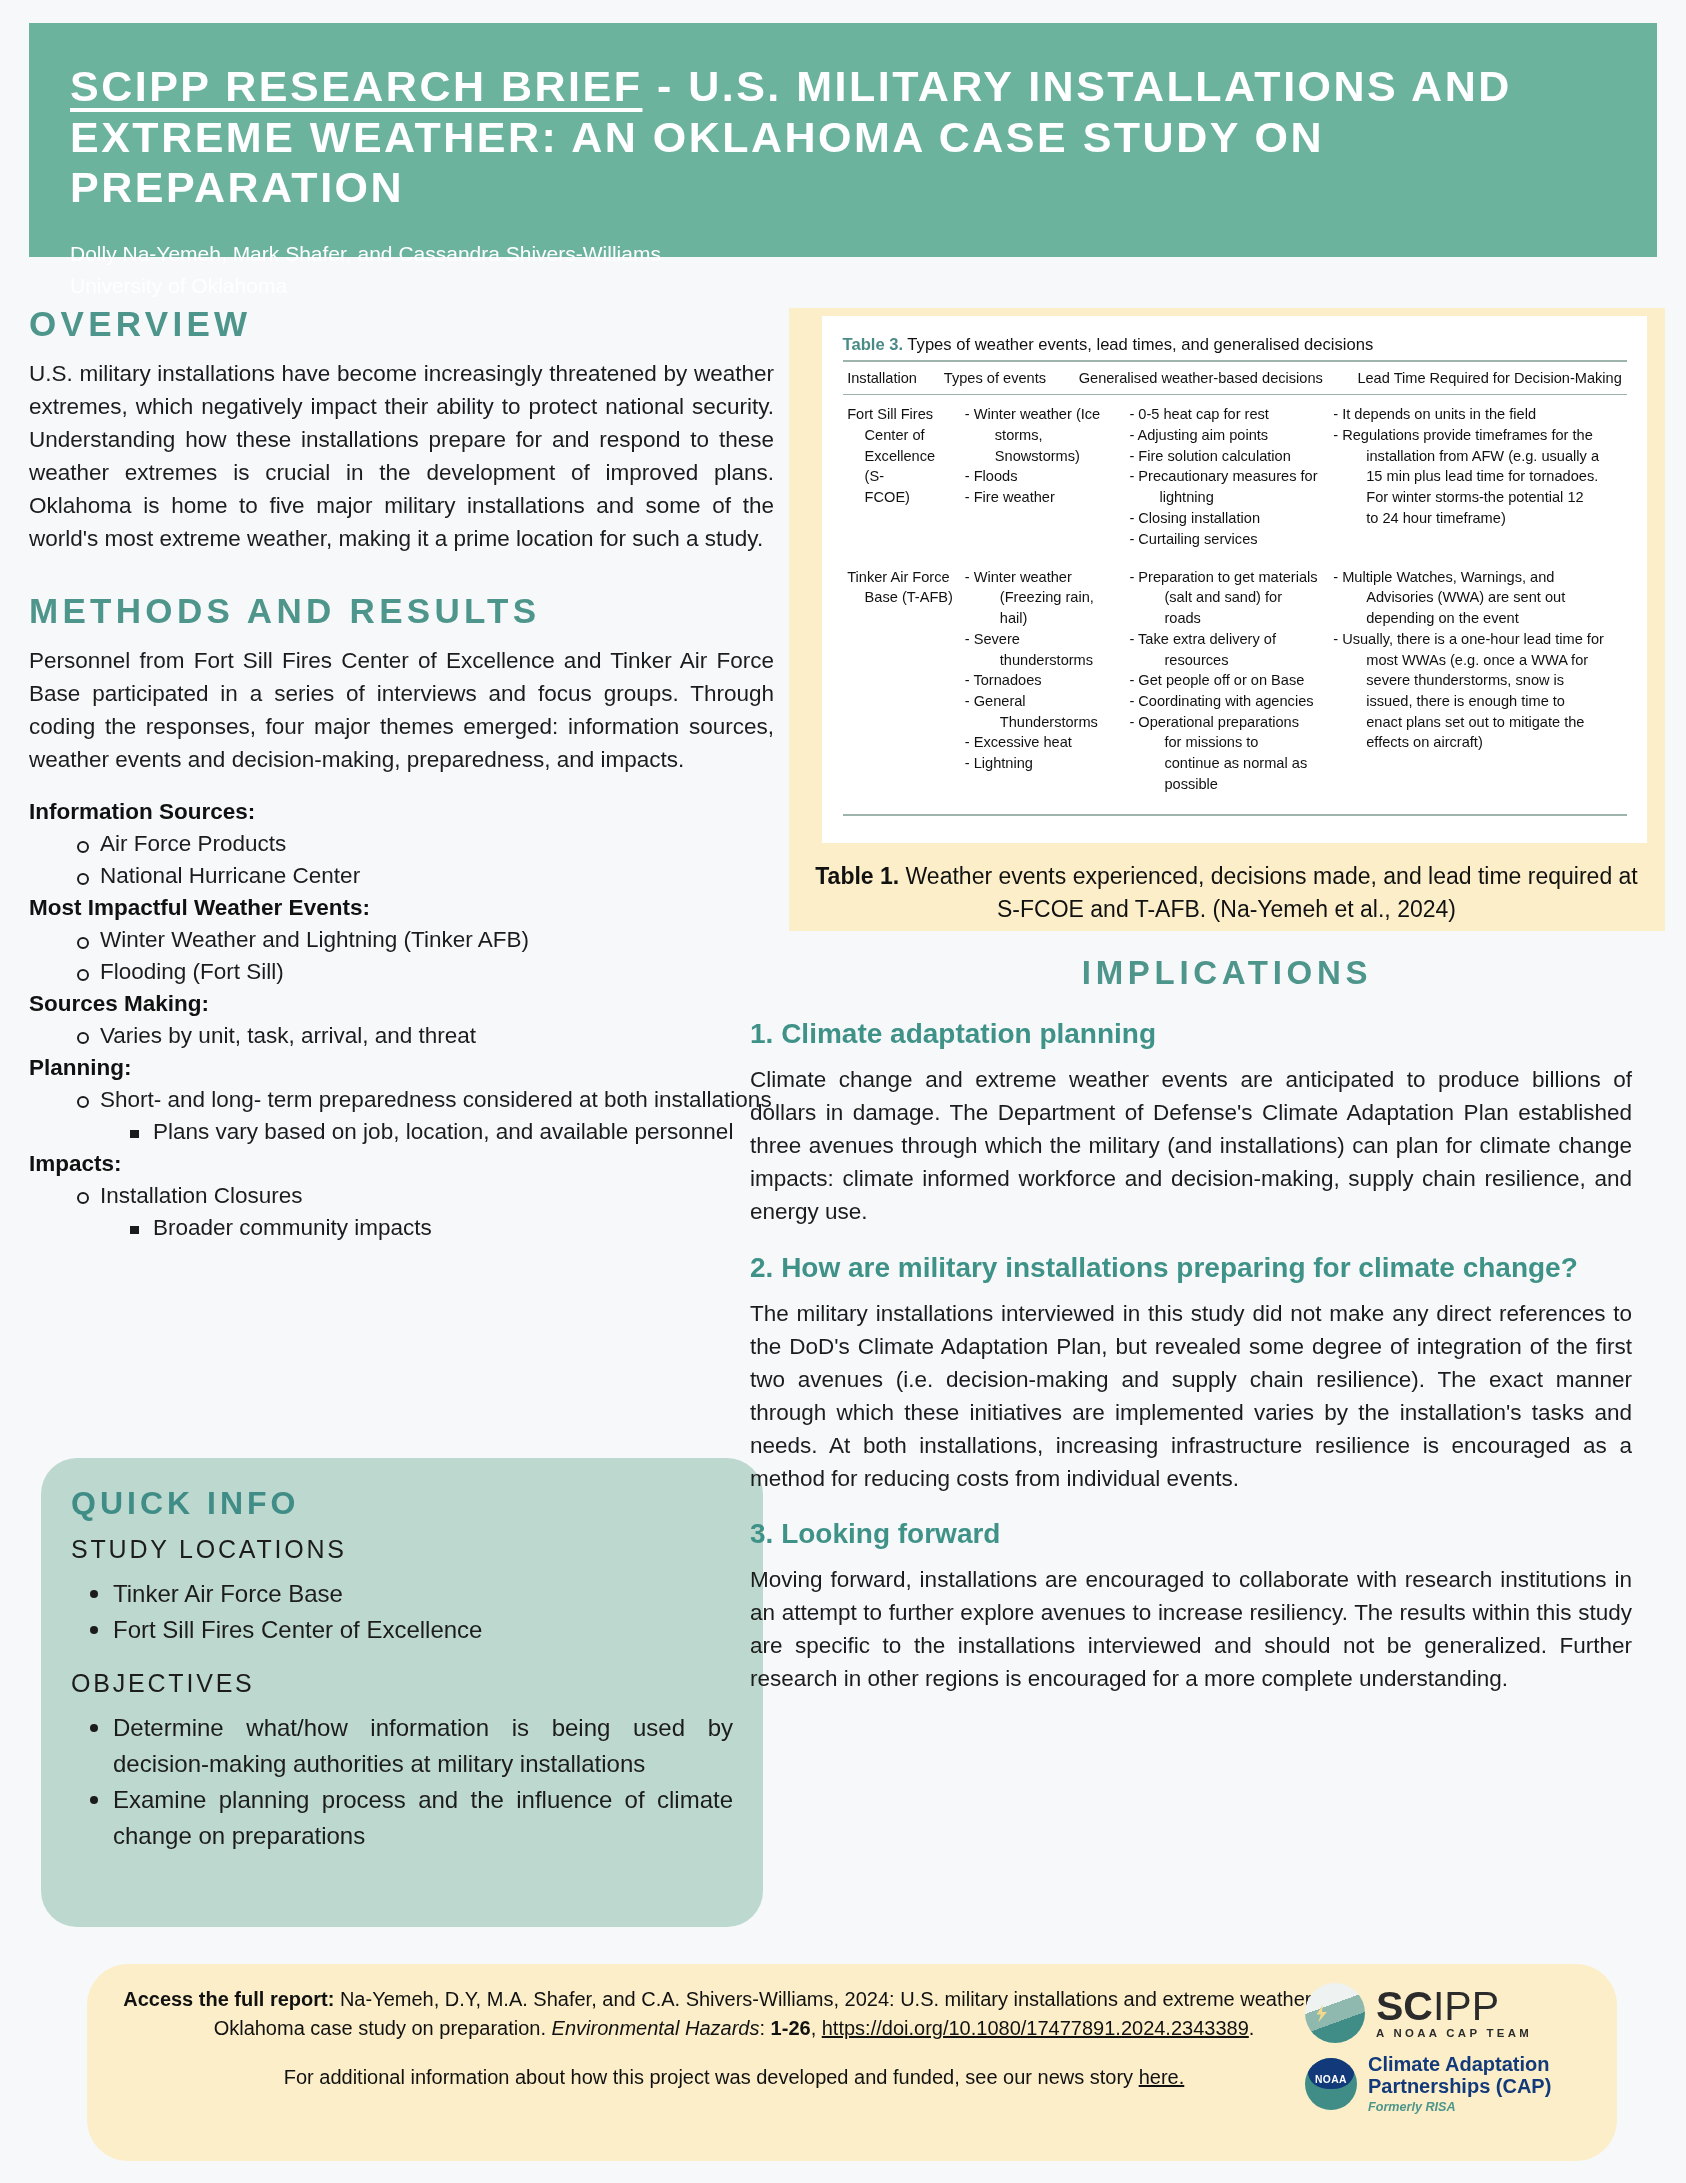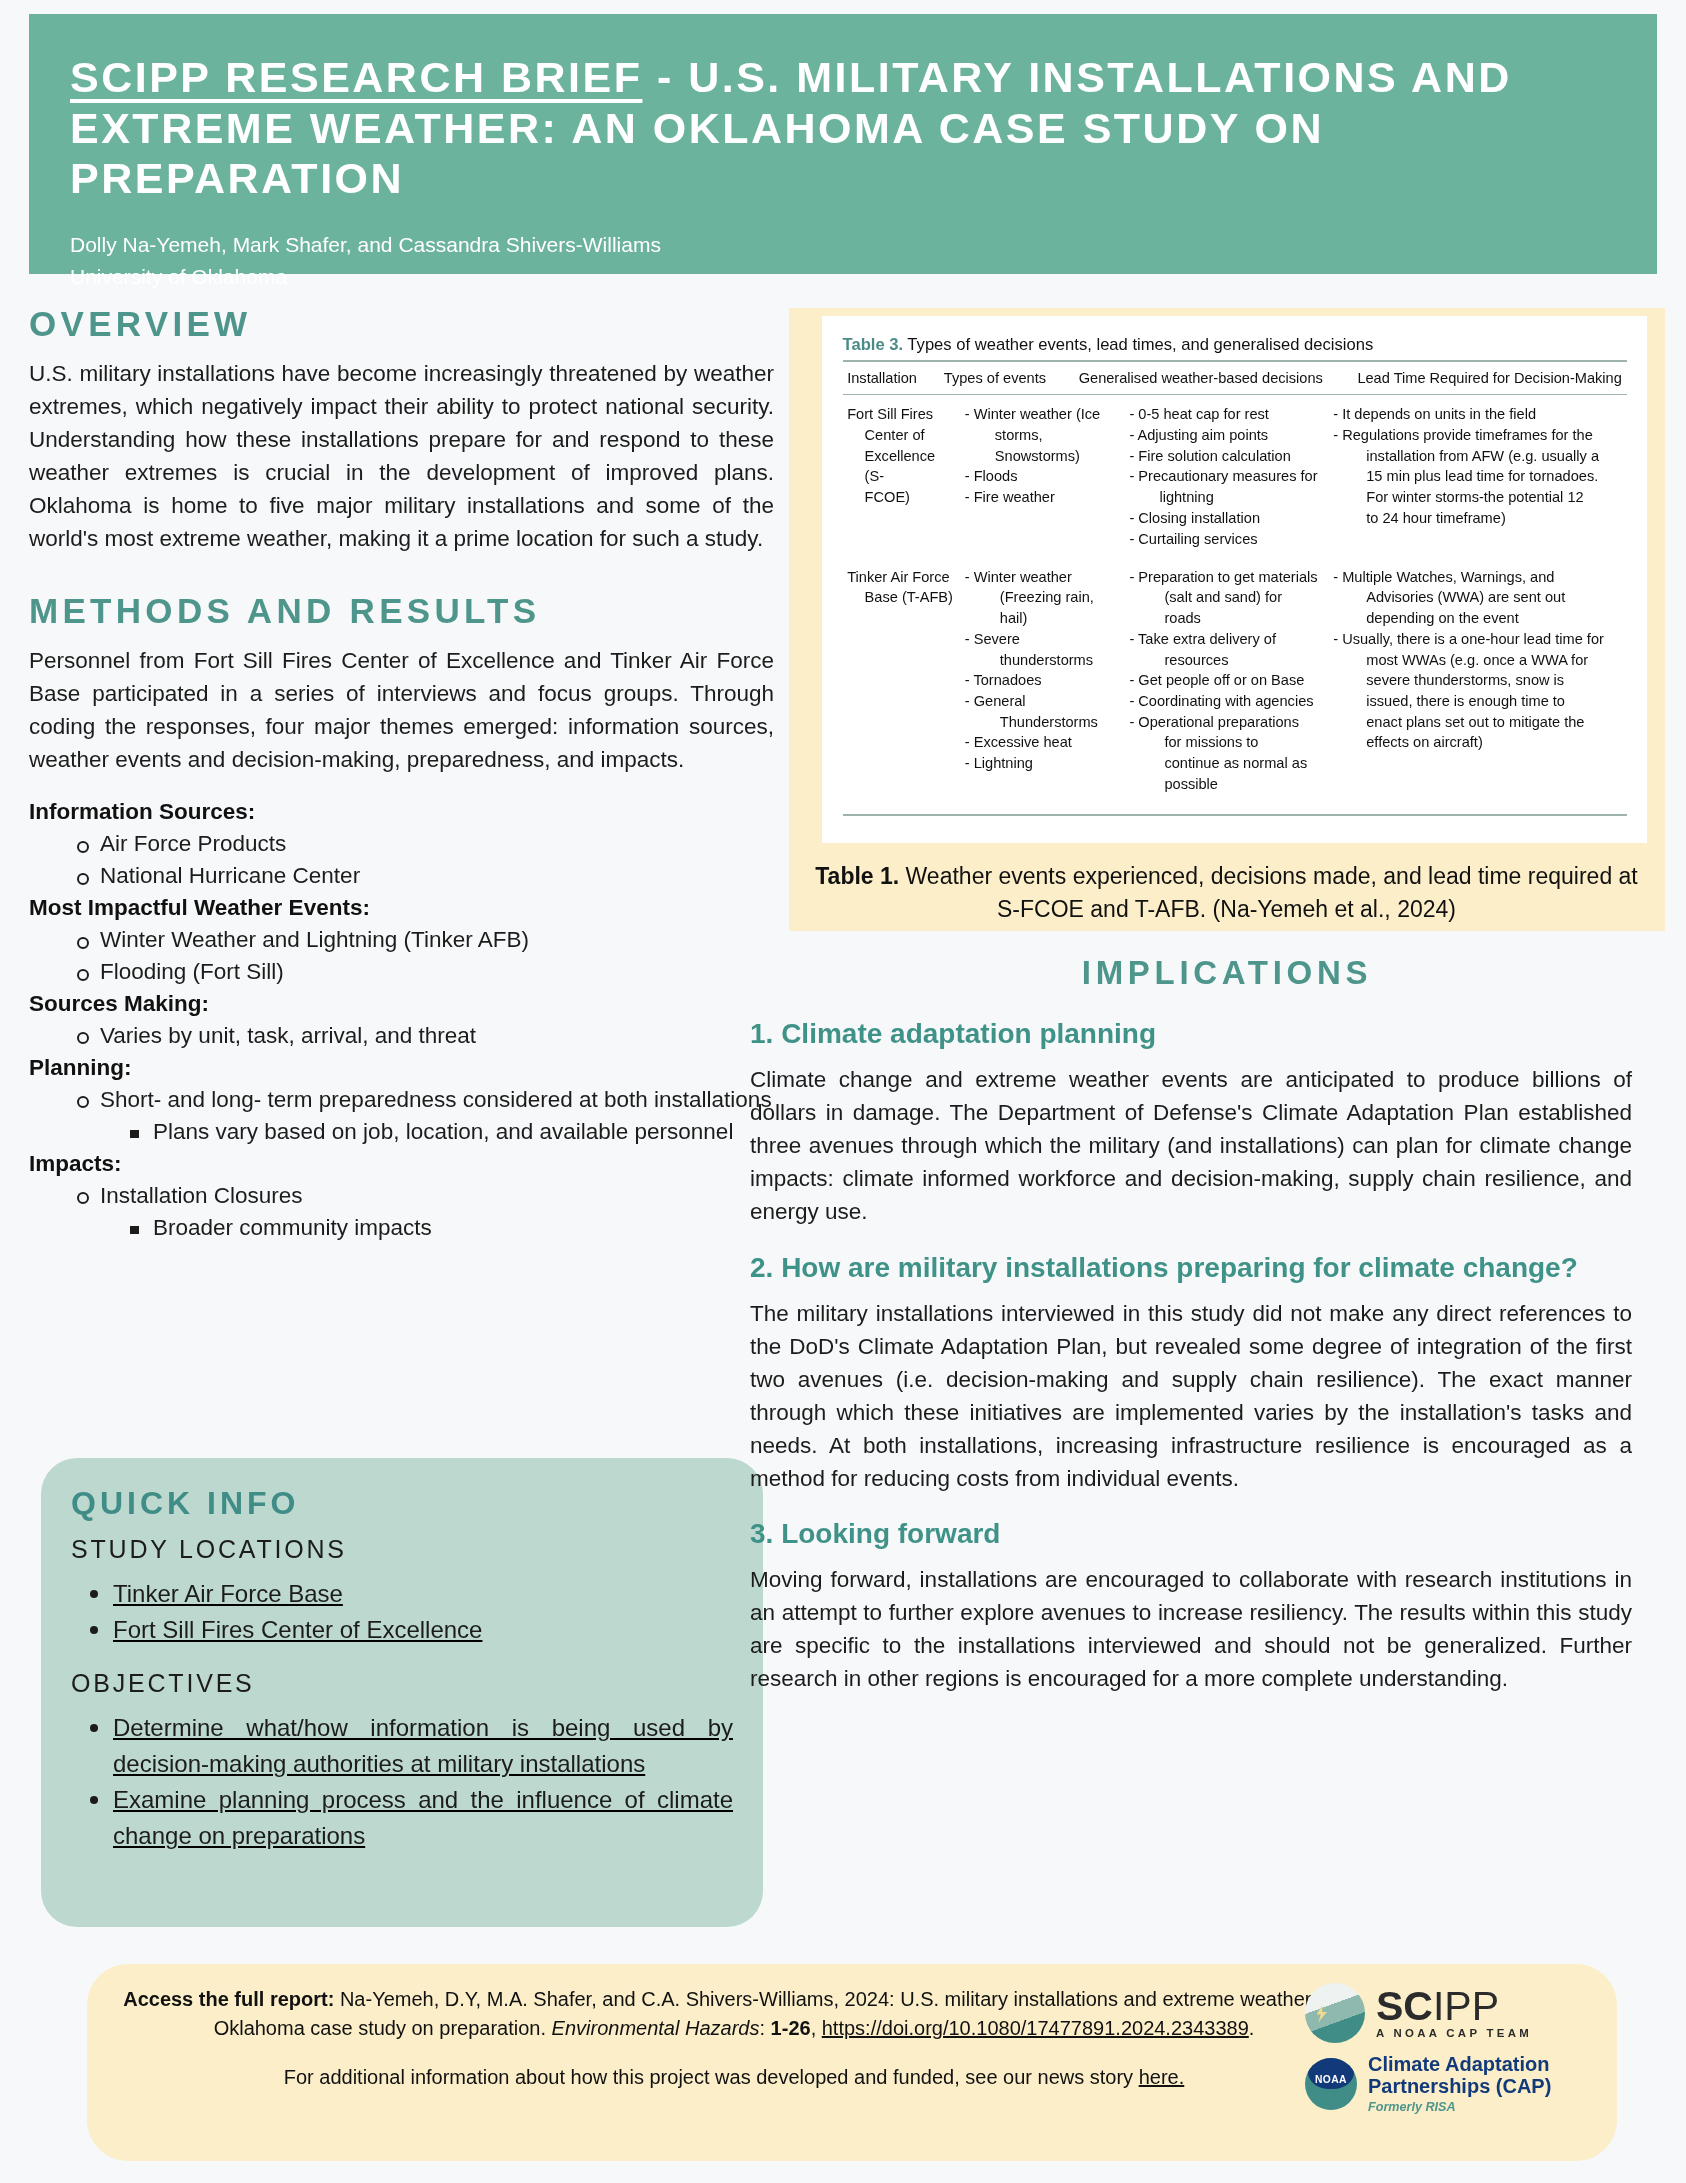--- a/index.html
+++ b/index.html
@@ -7,22 +7,22 @@
     width: 1686px;
     height: 2183px;
     background: #f7f8f9;
     font-family: "Liberation Sans", sans-serif;
   }
   body { position: relative; overflow: hidden; }
 
   
   .header {
     position: absolute;
-    left: 29px; top: 14px;
-    width: 1628px; height: 260px;
+    left: 29px; top: 23px;
+    width: 1628px; height: 234px;
     background: #6cb39d;
     padding: 38px 41px 0 41px;
   }
   .header-title {
     color: #ffffff;
     font-size: 43px;
     font-weight: bold;
     letter-spacing: 2.5px;
     line-height: 1.18;
     text-transform: uppercase;
@@ -125,21 +125,21 @@
     font-weight: bold;
     letter-spacing: 4px;
     margin-bottom: 12.6px;
   }
   .qi-sub {
     font-size: 25px;
     letter-spacing: 2.8px;
     color: #1c1c1c;
     margin-bottom: 12.6px;
   }
-  ul.qi-list { list-style: none; margin: 0 0 0 14px; padding: 0; text-decoration: underline; }
+  ul.qi-list { list-style: none; margin: 0 0 0 14px; padding: 0; }
   ul.qi-list > li {
     font-size: 24px;
     line-height: 1.5;
     color: #1c1c1c;
     position: relative;
     padding-left: 28px;
     text-align: justify;
   }
   ul.qi-list > li::before {
     content: "";

